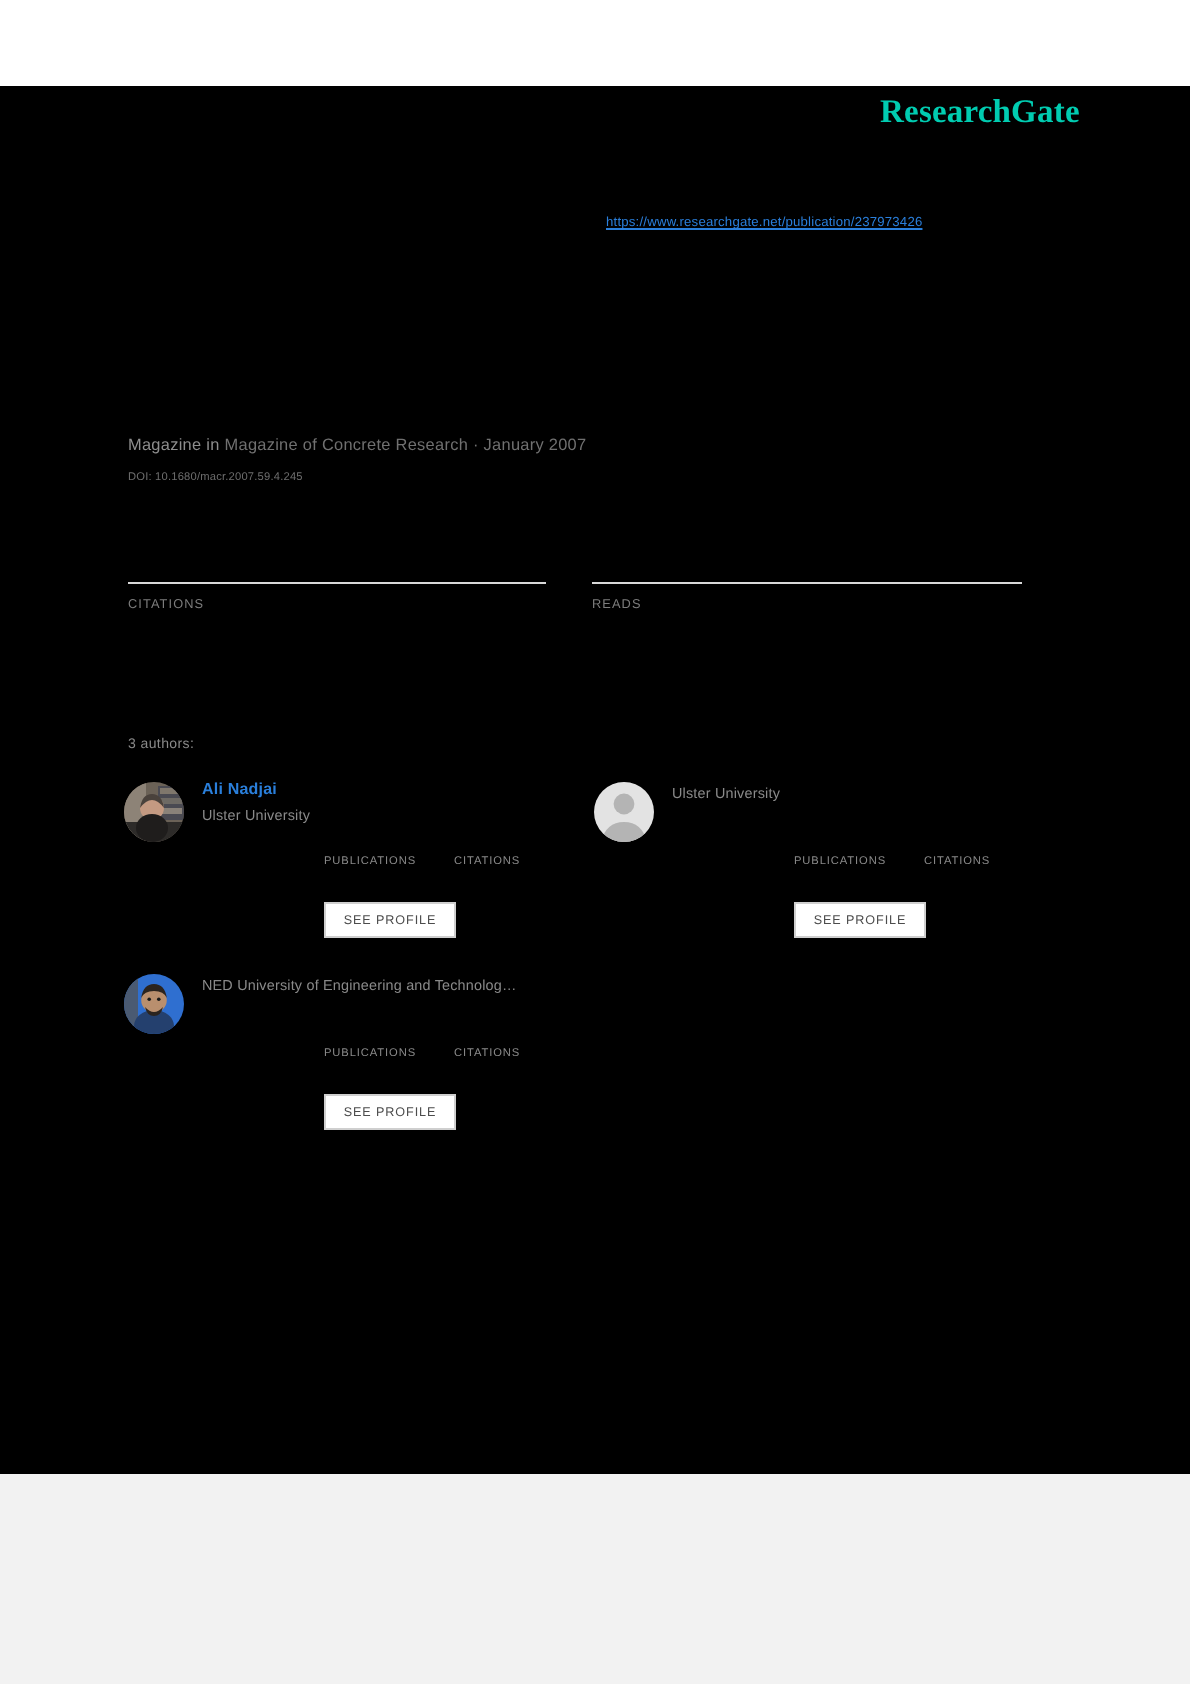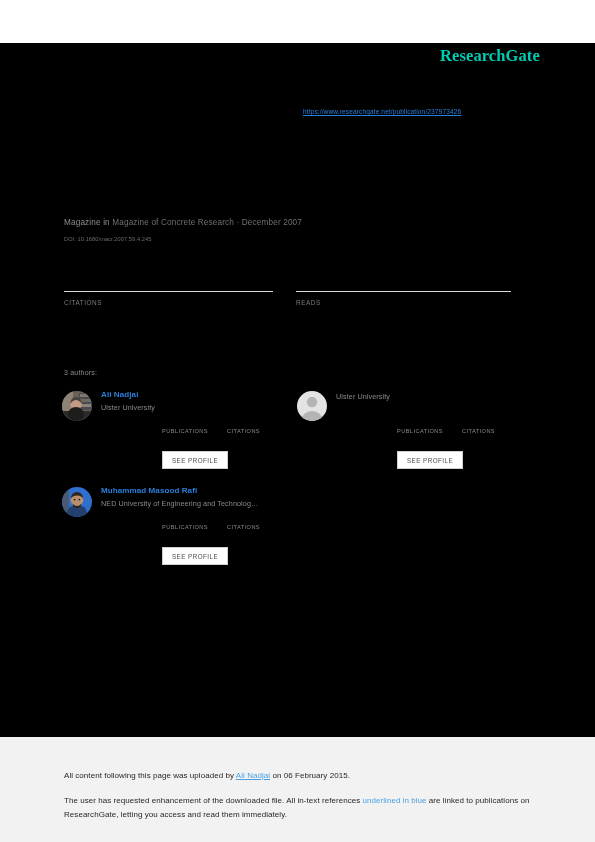--- a/index.html
+++ b/index.html
@@ -245,21 +245,21 @@
 
   <a class="source-url" href="#">https://www.researchgate.net/publication/237973426</a>
 
   <div class="pub-title"></div>
 
   <div class="article-line">
     <span class="kw">Magazine</span>
     <span class="it">in</span>
     <span>Magazine of Concrete Research</span>
     <span>·</span>
-    <span>December 2007</span>
+    <span>January 2007</span>
   </div>
   <div class="doi-line">DOI: 10.1680/macr.2007.59.4.245</div>
 
   <div class="stat-num c"></div>
   <div class="stat-rule c"></div>
   <div class="stat-label c">CITATIONS</div>
 
   <div class="stat-num r"></div>
   <div class="stat-rule r"></div>
   <div class="stat-label r">READS</div>
@@ -329,37 +329,29 @@
         <rect x="0" y="0" width="7" height="30" fill="#4a5a72"></rect>
         <ellipse cx="15" cy="26" rx="10" ry="8" fill="#24406e"></ellipse>
         <circle cx="15" cy="13" r="6.4" fill="#b98f6e"></circle>
         <path d="M8.6 12 q1 -7 6.4 -7 q5.4 0 6.4 7 q-1.5 -3.5 -6.4 -3.5 q-4.9 0 -6.4 3.5z" fill="#2b241f"></path>
         <path d="M10.5 16.5 q4.5 5 9 0 q-1 4.5 -4.5 4.5 q-3.5 0 -4.5 -4.5z" fill="#2b241f"></path>
         <circle cx="12.6" cy="12.6" r="0.9" fill="#1a1a1a"></circle>
         <circle cx="17.4" cy="12.6" r="0.9" fill="#1a1a1a"></circle>
       </svg>
     </div>
     <div class="author-body">
-      <div class="author-name">Muhammad Masood Rafi</div>
       <div class="author-affil">NED University of Engineering and Technolog…</div>
     </div>
     <div class="author-stats">
       <div class="astat pubs">
         <span class="astat-num"></span>
         <span class="astat-label">PUBLICATIONS</span>
       </div>
       <div class="astat cits">
         <span class="astat-num"></span>
         <span class="astat-label">CITATIONS</span>
       </div>
     </div>
     <div class="see-profile">SEE PROFILE</div>
   </div>
 
-  <div class="footer-p p1">
-    <span>All content following this page was uploaded by </span><a class="lnk" href="#">Ali Nadjai</a><span> on 06 February 2015.</span>
-  </div>
-  <div class="footer-p p2">
-    <span>The user has requested enhancement of the downloaded file. All in-text references </span><span class="lnk">underlined in blue</span><span></span>
-    <span>are linked to publications on ResearchGate, letting you access and read them immediately.</span>
-  </div>
 
 </div>
 
 </body></html>

